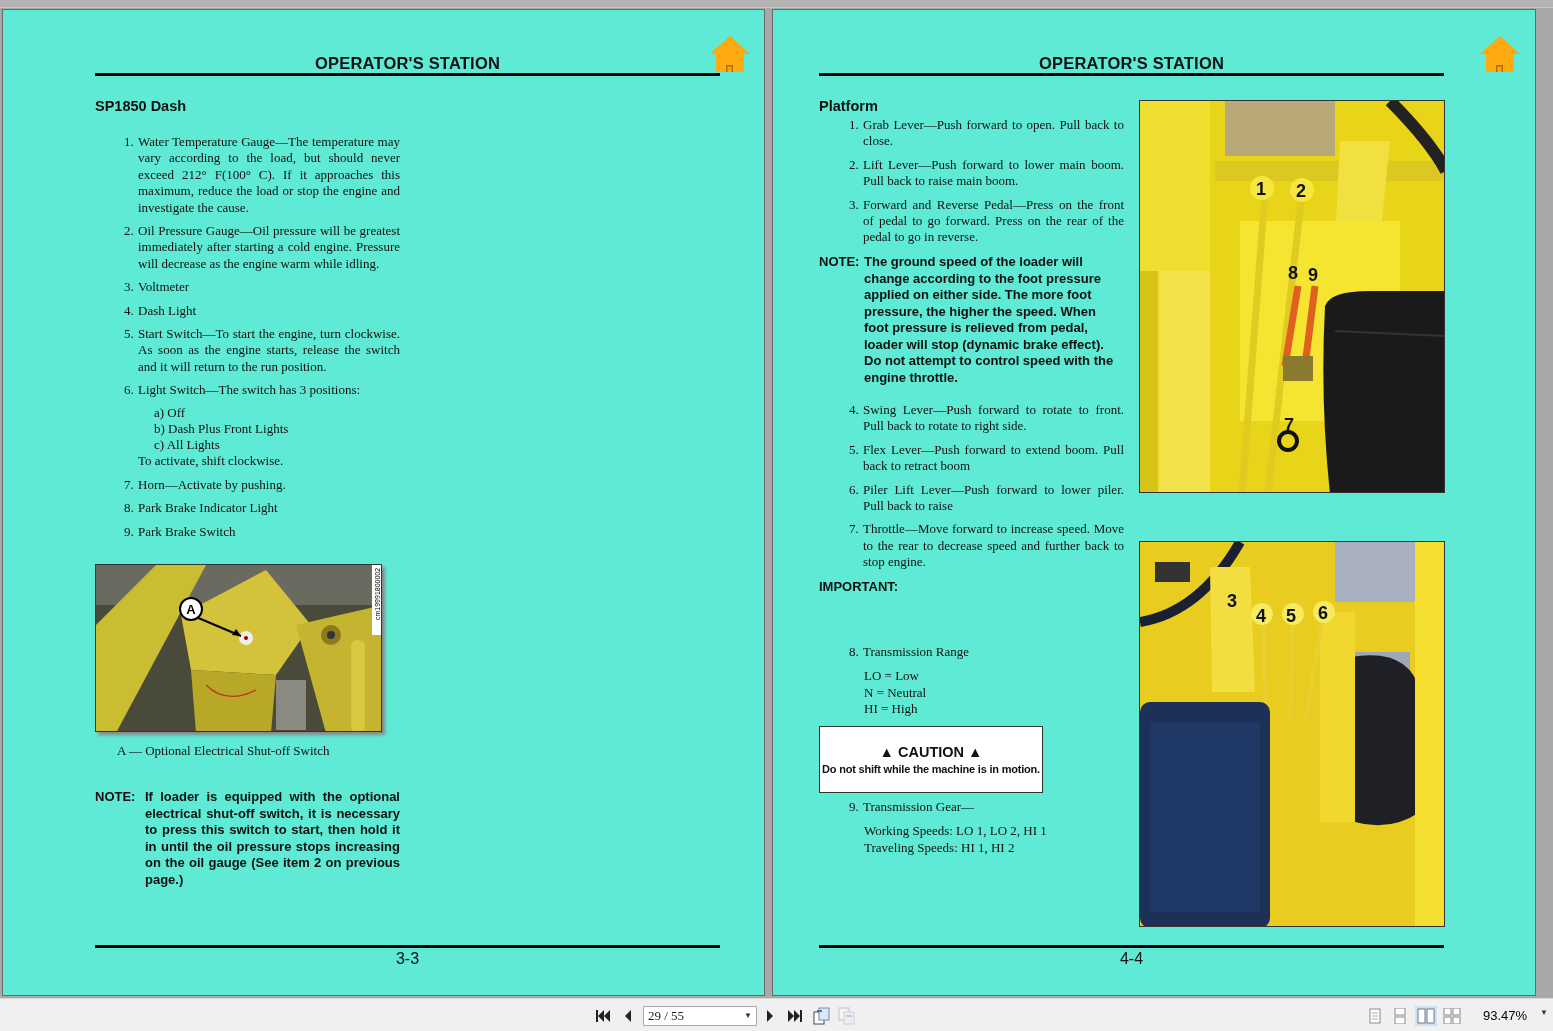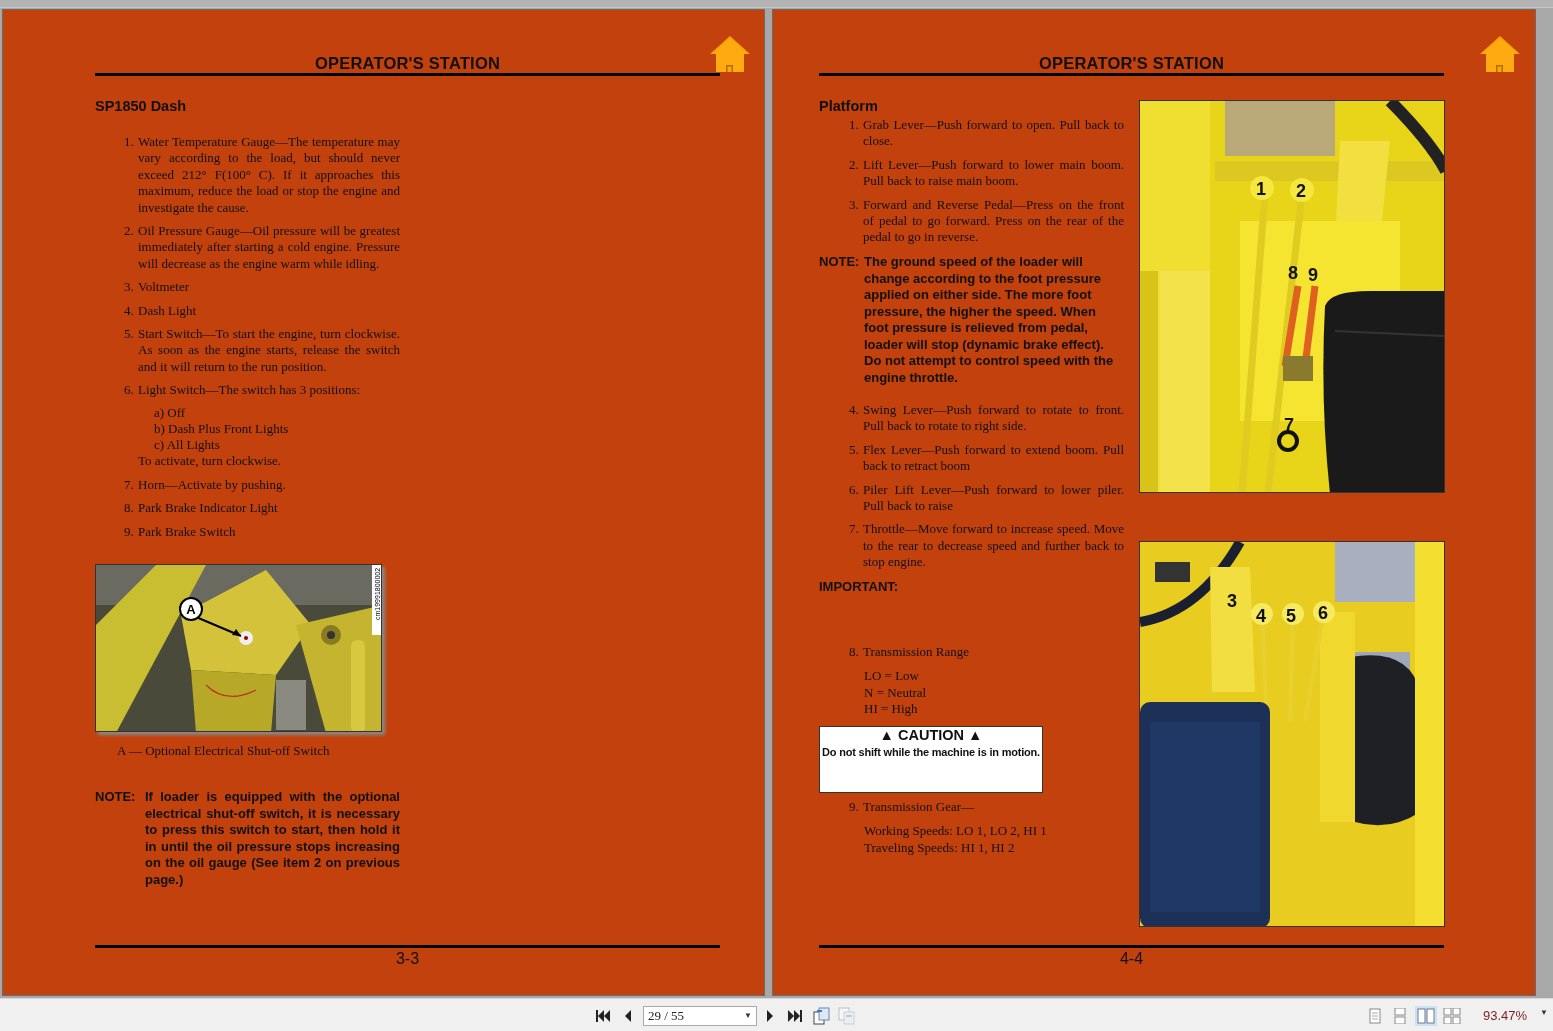--- a/index.html
+++ b/index.html
@@ -2,21 +2,21 @@
 <html><head>
 <meta charset="utf-8">
 <style>
   * { box-sizing: border-box; margin: 0; padding: 0; }
   html, body { width: 1553px; height: 1031px; overflow: hidden; background: #a8a8a8; }
   body { position: relative; font-family: "Liberation Serif", serif; color: #111; }
 
   .viewer { position: absolute; left: 0; top: 0; width: 1553px; height: 998px; background: #a8a8a8; }
   .topstrip { position: absolute; left: 0; top: 0; width: 1553px; height: 8px; background: #b4b4b4; border-bottom: 1px solid #c8c8c8; }
 
-  .page { position: absolute; top: 9px; background: #c2410c; border: 1px solid #6a6a6a; }
+  .page { position: absolute; top: 9px; background: #5eead4; border: 1px solid #6a6a6a; }
   .page.left { left: 2px; width: 763px; height: 987px; }
   .page.right { left: 772px; width: 764px; height: 987px; }
 
   .home-icon { position: absolute; width: 44px; height: 40px; cursor: pointer; }
   .page.left .home-icon { left: 705px; top: 24px; }
   .page.right .home-icon { left: 705px; top: 24px; }
 
   .hdr-title { position: absolute; top: 44px; font-family: "Liberation Sans", sans-serif; font-weight: bold; font-size: 16.5px; letter-spacing: 0.2px; text-align: center; }
   .page.left .hdr-title { left: 92px; width: 625px; }
   .page.right .hdr-title { left: 46px; width: 625px; }
@@ -39,31 +39,31 @@
   .sub { padding-left: 16px; margin-top: 6px; }
   .sub div { line-height: 16.2px; }
 
   .note { position: absolute; font-family: "Liberation Sans", sans-serif; font-weight: bold; font-size: 13px; line-height: 16.5px; }
   .note .lbl { position: absolute; left: 0; top: 0; }
 
   .photo { position: absolute; overflow: hidden; border: 1px solid #333; }
   .caption { position: absolute; font-size: 13px; }
 
   .caution { position: absolute; border: 1.5px solid #333; background: #fff; text-align: center; font-family: "Liberation Sans", sans-serif; }
-  .caution .t { font-weight: bold; font-size: 14.5px; margin-top: 0; }
+  .caution .t { font-weight: bold; font-size: 14.5px; margin-top: 17px; }
   .caution .m { font-weight: bold; font-size: 11px; margin-top: 3px; letter-spacing: -0.2px; }
 
   .plain { position: absolute; font-size: 13px; line-height: 16.5px; }
 
   
   .toolbar { position: absolute; left: 0; top: 998px; width: 1553px; height: 33px; background: #f0f0f0; border-top: 1px solid #d8d8d8; font-family: "Liberation Sans", sans-serif; }
   .tbtn { position: absolute; top: 7px; width: 20px; height: 20px; display: flex; align-items: center; justify-content: center; cursor: pointer; }
   .pagebox { position: absolute; left: 643px; top: 7px; width: 114px; height: 20px; border: 1px solid #aaa; background: #fff; font-size: 13px; padding-left: 4px; line-height: 18px; color: #222; font-family: Liberation Serif, serif; }
   .pagebox .dd { position: absolute; right: 4px; top: 0; font-size: 8px; color: #333; }
-  .zoomval { position: absolute; left: 1483px; top: 9px; font-size: 13px; color: #7f1d1d; }
+  .zoomval { position: absolute; left: 1483px; top: 9px; font-size: 13px; color: #000000; }
   .zoomdd { position: absolute; left: 1540px; top: 9px; font-size: 8px; color: #333; cursor: pointer; }
   .vm { position: absolute; top: 7px; width: 22px; height: 20px; display: flex; align-items: center; justify-content: center; cursor: pointer; }
   .vm.active { background: #cfe0f3; }
 </style>
 </head>
 <body>
 
 <div class="viewer">
   <div class="topstrip"></div>
 
@@ -84,21 +84,21 @@
       <div class="li"><span class="n">2.</span><span>Oil Pressure Gauge—Oil pressure will be greatest immediately after starting a cold engine.  Pressure will decrease as the engine warm while idling.</span></div>
       <div class="li"><span class="n">3.</span><span>Voltmeter</span></div>
       <div class="li"><span class="n">4.</span><span>Dash Light</span></div>
       <div class="li"><span class="n">5.</span><span>Start Switch—To start the engine, turn clockwise. As soon as the engine starts, release the switch and it will return to the run position.</span></div>
       <div class="li"><span class="n">6.</span><span>Light Switch—The switch has 3 positions:</span>
         <div class="sub">
           <div>a)  Off</div>
           <div>b)  Dash Plus Front Lights</div>
           <div>c)  All Lights</div>
         </div>
-        <div>To activate, turn clockwise.</div>
+        <div>To activate, shift clockwise.</div>
       </div>
       <div class="li"><span class="n">7.</span><span>Horn—Activate by pushing.</span></div>
       <div class="li"><span class="n">8.</span><span>Park Brake Indicator Light</span></div>
       <div class="li"><span class="n">9.</span><span>Park Brake Switch</span></div>
     </div>
 
     <div class="photo" style="left:92px; top:554px; width:287px; height:168px; box-shadow: 3px 3px 3px #888;">
       <svg width="287" height="168" viewBox="0 0 287 168">
         <rect width="287" height="168" fill="#4a4a3a"></rect>
         <rect x="0" y="0" width="287" height="40" fill="#6a6a60"></rect>

